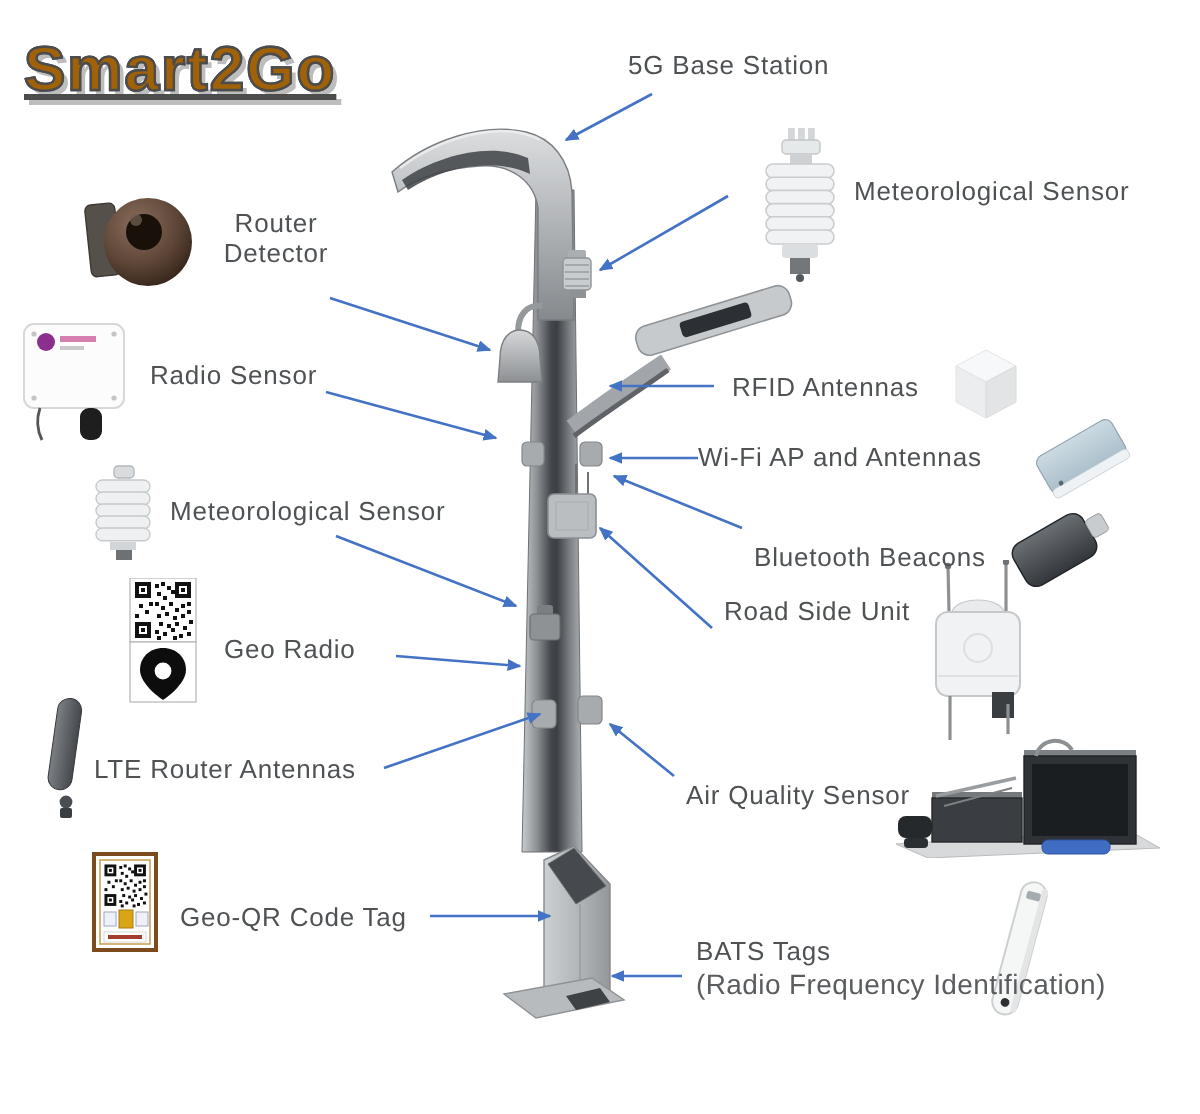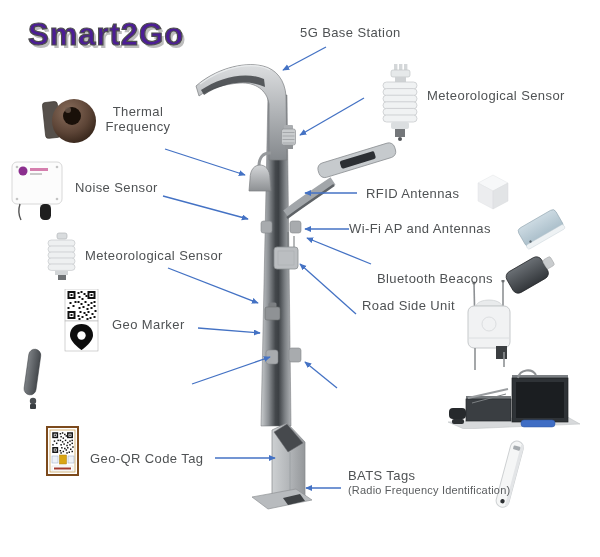--- a/index.html
+++ b/index.html
@@ -1,31 +1,32 @@
 <!DOCTYPE html>
 <html><head>
 <meta charset="utf-8">
 <style>
   html,body{margin:0;padding:0;background:#ffffff;}
   #stage{
     position:relative;width:600px;height:557px;background:#ffffff;overflow:hidden;
     font-family:"Liberation Sans", sans-serif;
   }
   .title{
-    position:absolute;left:28px;top:17px;
+    position:absolute;left:12px;top:17px;
     font-size:31px;font-weight:bold;letter-spacing:1px;
-    color:#4c1d95;
+    color:#a16207;
     -webkit-text-stroke:1.2px #4c4c4c;
     text-shadow:2.5px 2.5px 0 #bdbdbd;
+    text-decoration:underline;
   }
   .label{
     position:absolute;font-size:13px;letter-spacing:0.4px;color:#4F5254;white-space:nowrap;
   }
   .label.center{white-space:normal;text-align:center;line-height:1.15;}
-  .label.sub{font-size:11px;letter-spacing:0.2px;color:#5a5d5f;text-align:center;}
+  .label.sub{font-size:14px;letter-spacing:0.2px;color:#5a5d5f;text-align:center;}
   .photo{position:absolute;z-index:2;}
   #scene{position:absolute;left:0;top:0;z-index:1;}
   .lab{z-index:3;}
 </style>
 </head>
 <body>
 
 <div id="stage">
 
   <svg width="0" height="0" style="position:absolute" aria-hidden="true">
@@ -198,30 +199,32 @@
       <line x1="349" y1="229" x2="305" y2="229" marker-end="url(#ah)"></line>
       <line x1="371" y1="264" x2="307" y2="238" marker-end="url(#ah)"></line>
       <line x1="356" y1="314" x2="300" y2="264" marker-end="url(#ah)"></line>
       <line x1="337" y1="388" x2="305" y2="362" marker-end="url(#ah)"></line>
       <line x1="341" y1="488" x2="306" y2="488" marker-end="url(#ah)"></line>
     </g>
   </svg>
 
   <div class="title lab">Smart2Go</div>
 
-  <div class="label lab" style="left:300px;top:25px">5G Base Station</div>
+  <div class="label lab" style="left:314px;top:25px">5G Base Station</div>
   <div class="label lab" style="left:427px;top:88px">Meteorological Sensor</div>
-  <div class="label lab center" style="left:102px;top:105px;width:72px">Thermal Frequency</div>
-  <div class="label lab" style="left:75px;top:180px">Noise Sensor</div>
+  <div class="label lab center" style="left:102px;top:105px;width:72px">Router Detector</div>
+  <div class="label lab" style="left:75px;top:180px">Radio Sensor</div>
   <div class="label lab" style="left:366px;top:186px">RFID Antennas</div>
   <div class="label lab" style="left:349px;top:221px">Wi-Fi AP and Antennas</div>
   <div class="label lab" style="left:85px;top:248px">Meteorological Sensor</div>
   <div class="label lab" style="left:377px;top:271px">Bluetooth Beacons</div>
-  <div class="label lab" style="left:112px;top:317px">Geo Marker</div>
+  <div class="label lab" style="left:112px;top:317px">Geo Radio</div>
   <div class="label lab" style="left:362px;top:298px">Road Side Unit</div>
+  <div class="label lab" style="left:47px;top:377px">LTE Router Antennas</div>
+  <div class="label lab" style="left:343px;top:390px">Air Quality Sensor</div>
   <div class="label lab" style="left:90px;top:451px">Geo-QR Code Tag</div>
   <div class="label lab" style="left:348px;top:468px">BATS Tags</div>
   <div class="label lab sub" style="left:348px;top:484px">(Radio Frequency Identification)</div>
 
   <div class="photo" style="left:38px;top:90px">
     <svg width="58" height="62" viewBox="0 0 58 62">
       <rect x="6" y="12" width="15" height="36" rx="3" fill="#56504b" stroke="#3e3833" stroke-width="0.7" transform="rotate(-6 13 30)"></rect>
       <circle cx="36" cy="31" r="22" fill="url(#thG)"></circle>
       <circle cx="34" cy="26" r="9" fill="#191009"></circle>
       <circle cx="30" cy="20" r="3" fill="#6d5a4d" opacity="0.8"></circle>

